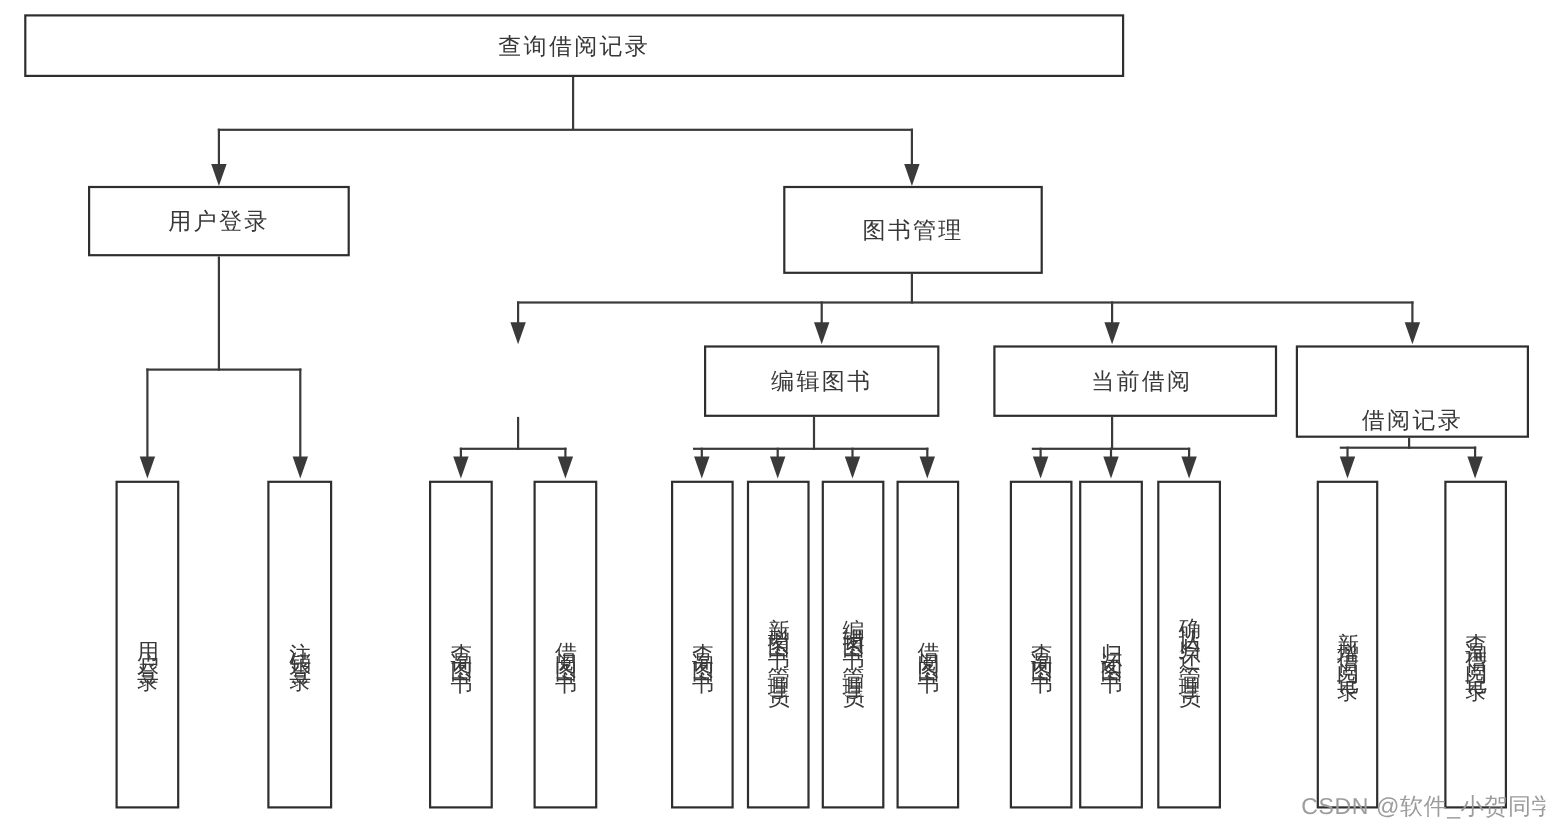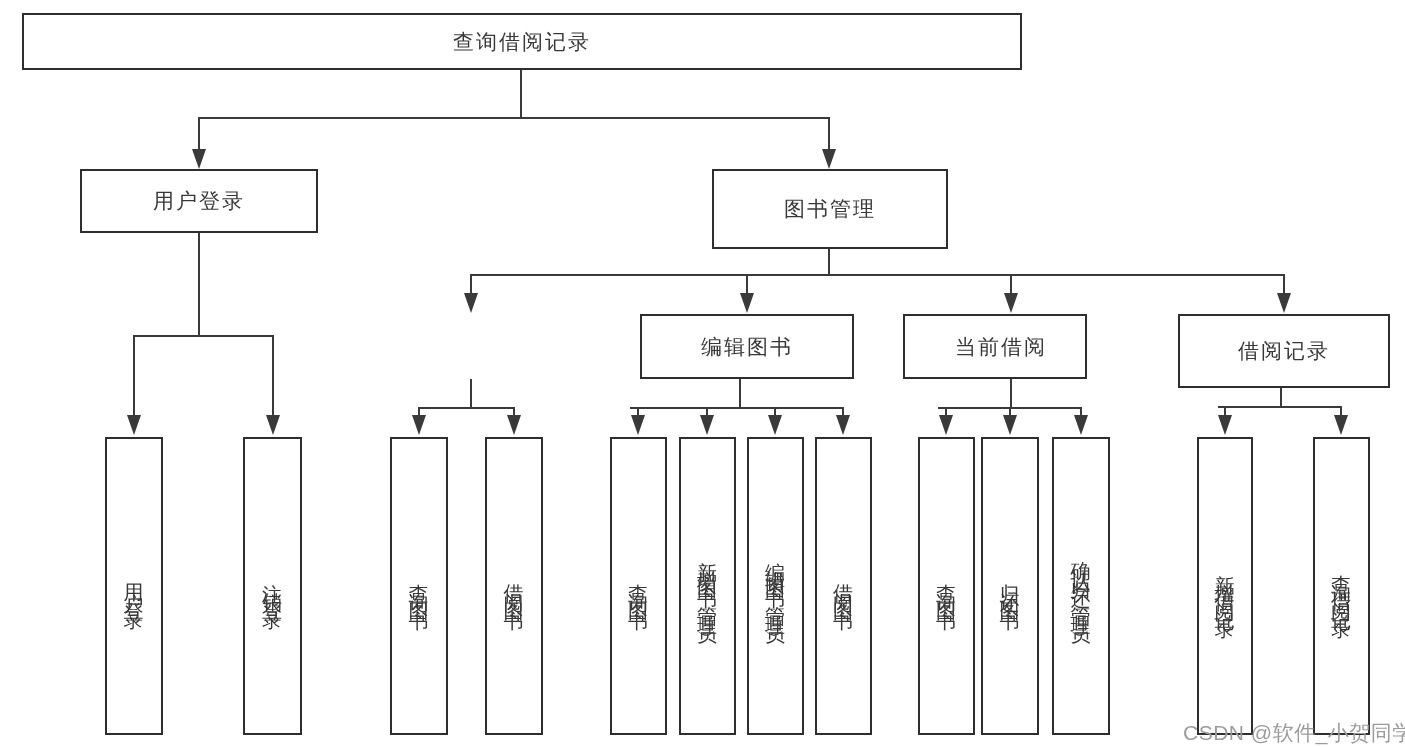--- a/index.html
+++ b/index.html
@@ -48,24 +48,24 @@
   <div class="hbox" style="left:80px;top:169px;width:238px;height:64px;">
     <span>用户登录</span>
   </div>
   <div class="hbox" style="left:712px;top:169px;width:236px;height:80px;">
     <span>图书管理</span>
   </div>
 
   <div class="hbox" style="left:640px;top:314px;width:214px;height:65px;">
     <span>编辑图书</span>
   </div>
-  <div class="hbox" style="left:903px;top:314px;width:184px;height:65px;padding-left:12px;">
+  <div class="hbox" style="left:903px;top:314px;width:258px;height:65px;padding-left:12px;">
     <span>当前借阅</span>
   </div>
-  <div class="hbox" style="left:1178px;top:314px;width:212px;height:74px;">
+  <div class="hbox" style="left:1178px;top:314px;width:212px;height:84px;align-items:flex-end;">
     <span>借阅记录</span>
   </div>
 
   <div class="leaf" style="left:105px;width:58px;">
     <span class="vtext">用户登录</span>
   </div>
   <div class="leaf" style="left:243px;width:59px;">
     <span class="vtext">注销登录</span>
   </div>
   <div class="leaf" style="left:390px;width:58px;">

